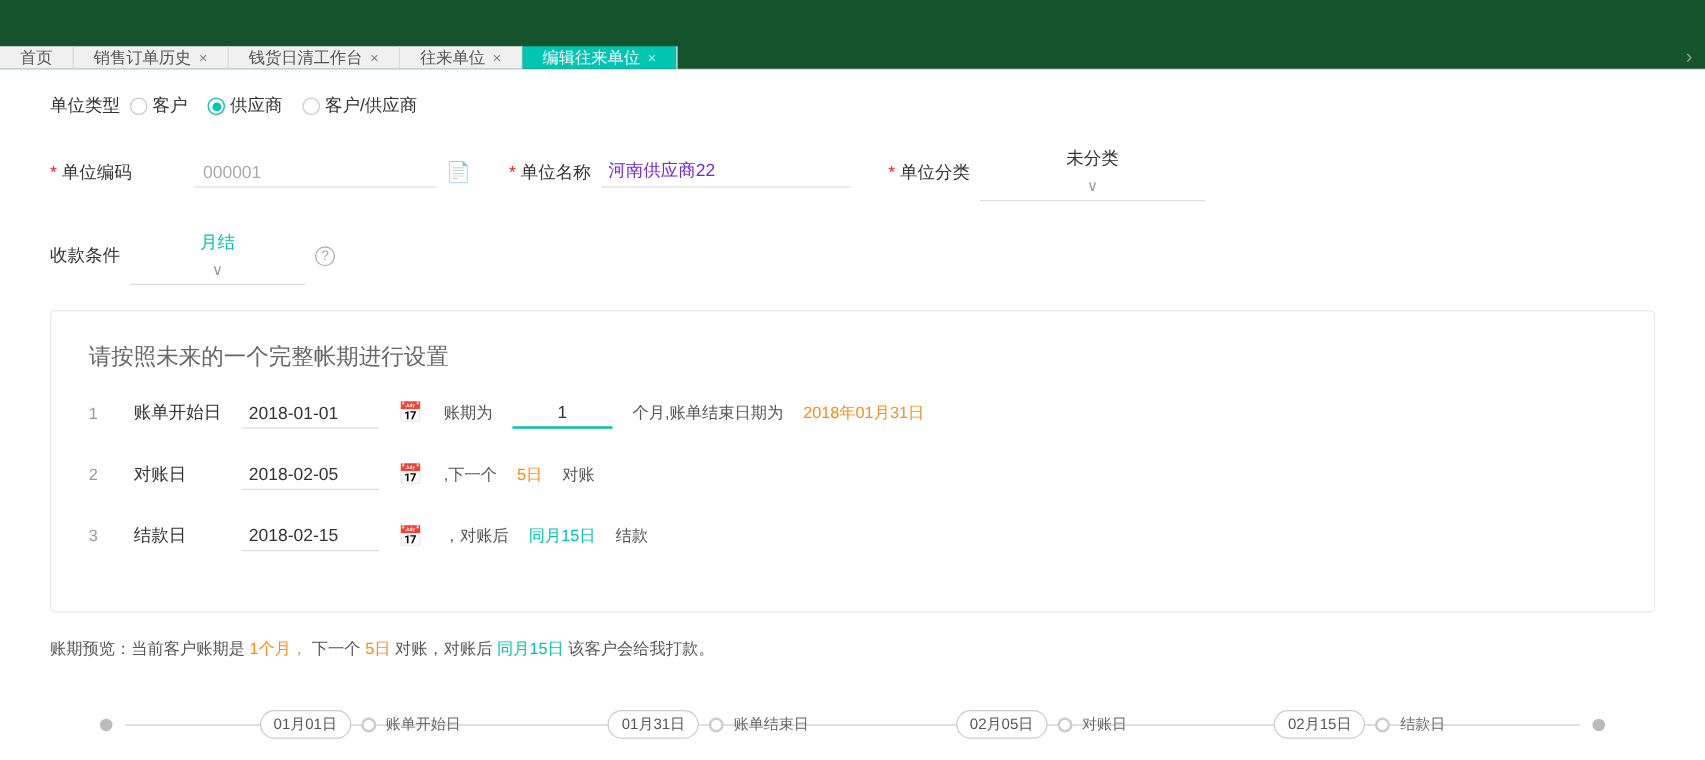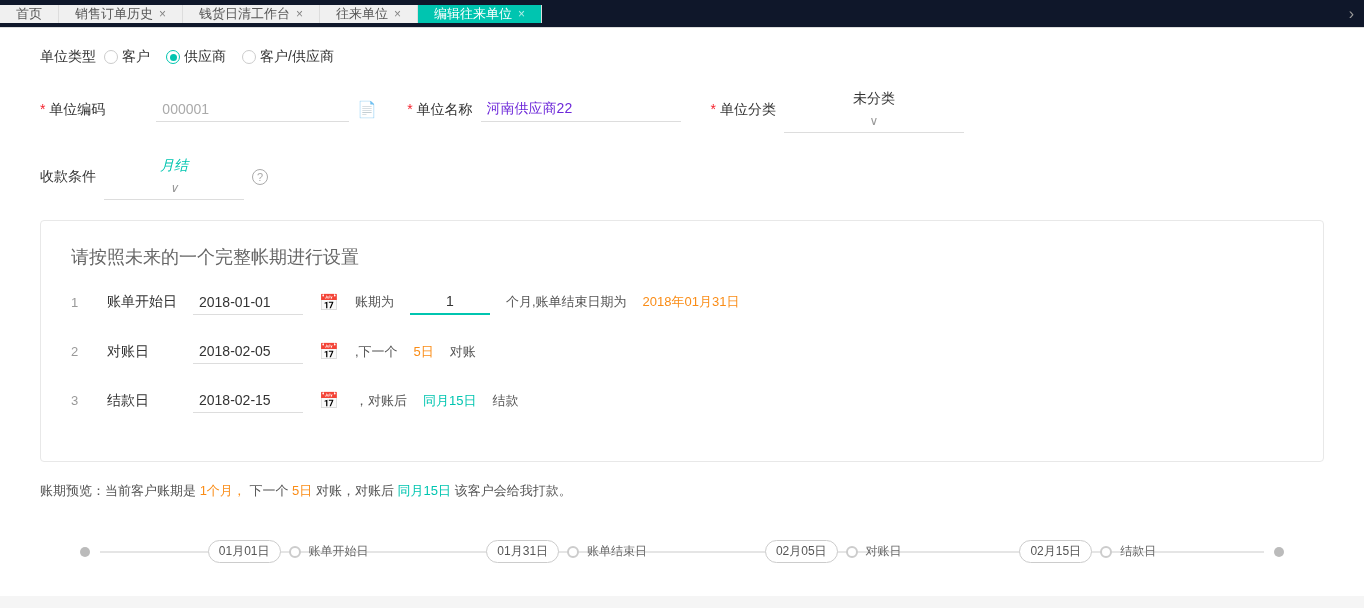--- a/index.html
+++ b/index.html
@@ -1,24 +1,24 @@
 <!DOCTYPE html>
 <html><head>
   <meta charset="utf-8">
   <style>
     * { box-sizing: border-box; margin: 0; padding: 0; }
     body { font-family: 'Microsoft YaHei', 'PingFang SC', Arial, sans-serif; font-size: 14px; background: #f5f5f5; color: #333; }
 
     
     .tab-bar {
       display: flex;
-      align-items: center;
-      background: #0f172a;
+      align-items: flex-end;
+      background: #14532d;
       border-bottom: 1px solid #ddd;
-      height: 28px;
+      height: 56px;
     }
     .tab {
       display: flex;
       align-items: center;
       padding: 0 16px;
       cursor: pointer;
       gap: 6px;
       font-size: 13px;
       color: #555;
       border-right: 1px solid #ddd;
@@ -328,21 +328,21 @@
       <div class="dropdown" style="min-width:180px;">
         <span class="dropdown-text">未分类</span>
         <span class="dropdown-arrow">∨</span>
       </div>
     </div>
   </div>
 
   <div class="form-row">
     <div class="form-field">
       <span class="form-label">收款条件</span>
-      <div class="dropdown" style="min-width:140px;font-style:italic;">
+      <div class="dropdown" style="min-width:140px;">
         <span class="dropdown-text highlight-teal">月结</span>
         <span class="dropdown-arrow">∨</span>
       </div>
       <div class="help-icon">?</div>
     </div>
   </div>
 
   <div class="panel">
     <div class="panel-hint">请按照未来的一个完整帐期进行设置</div>
 

